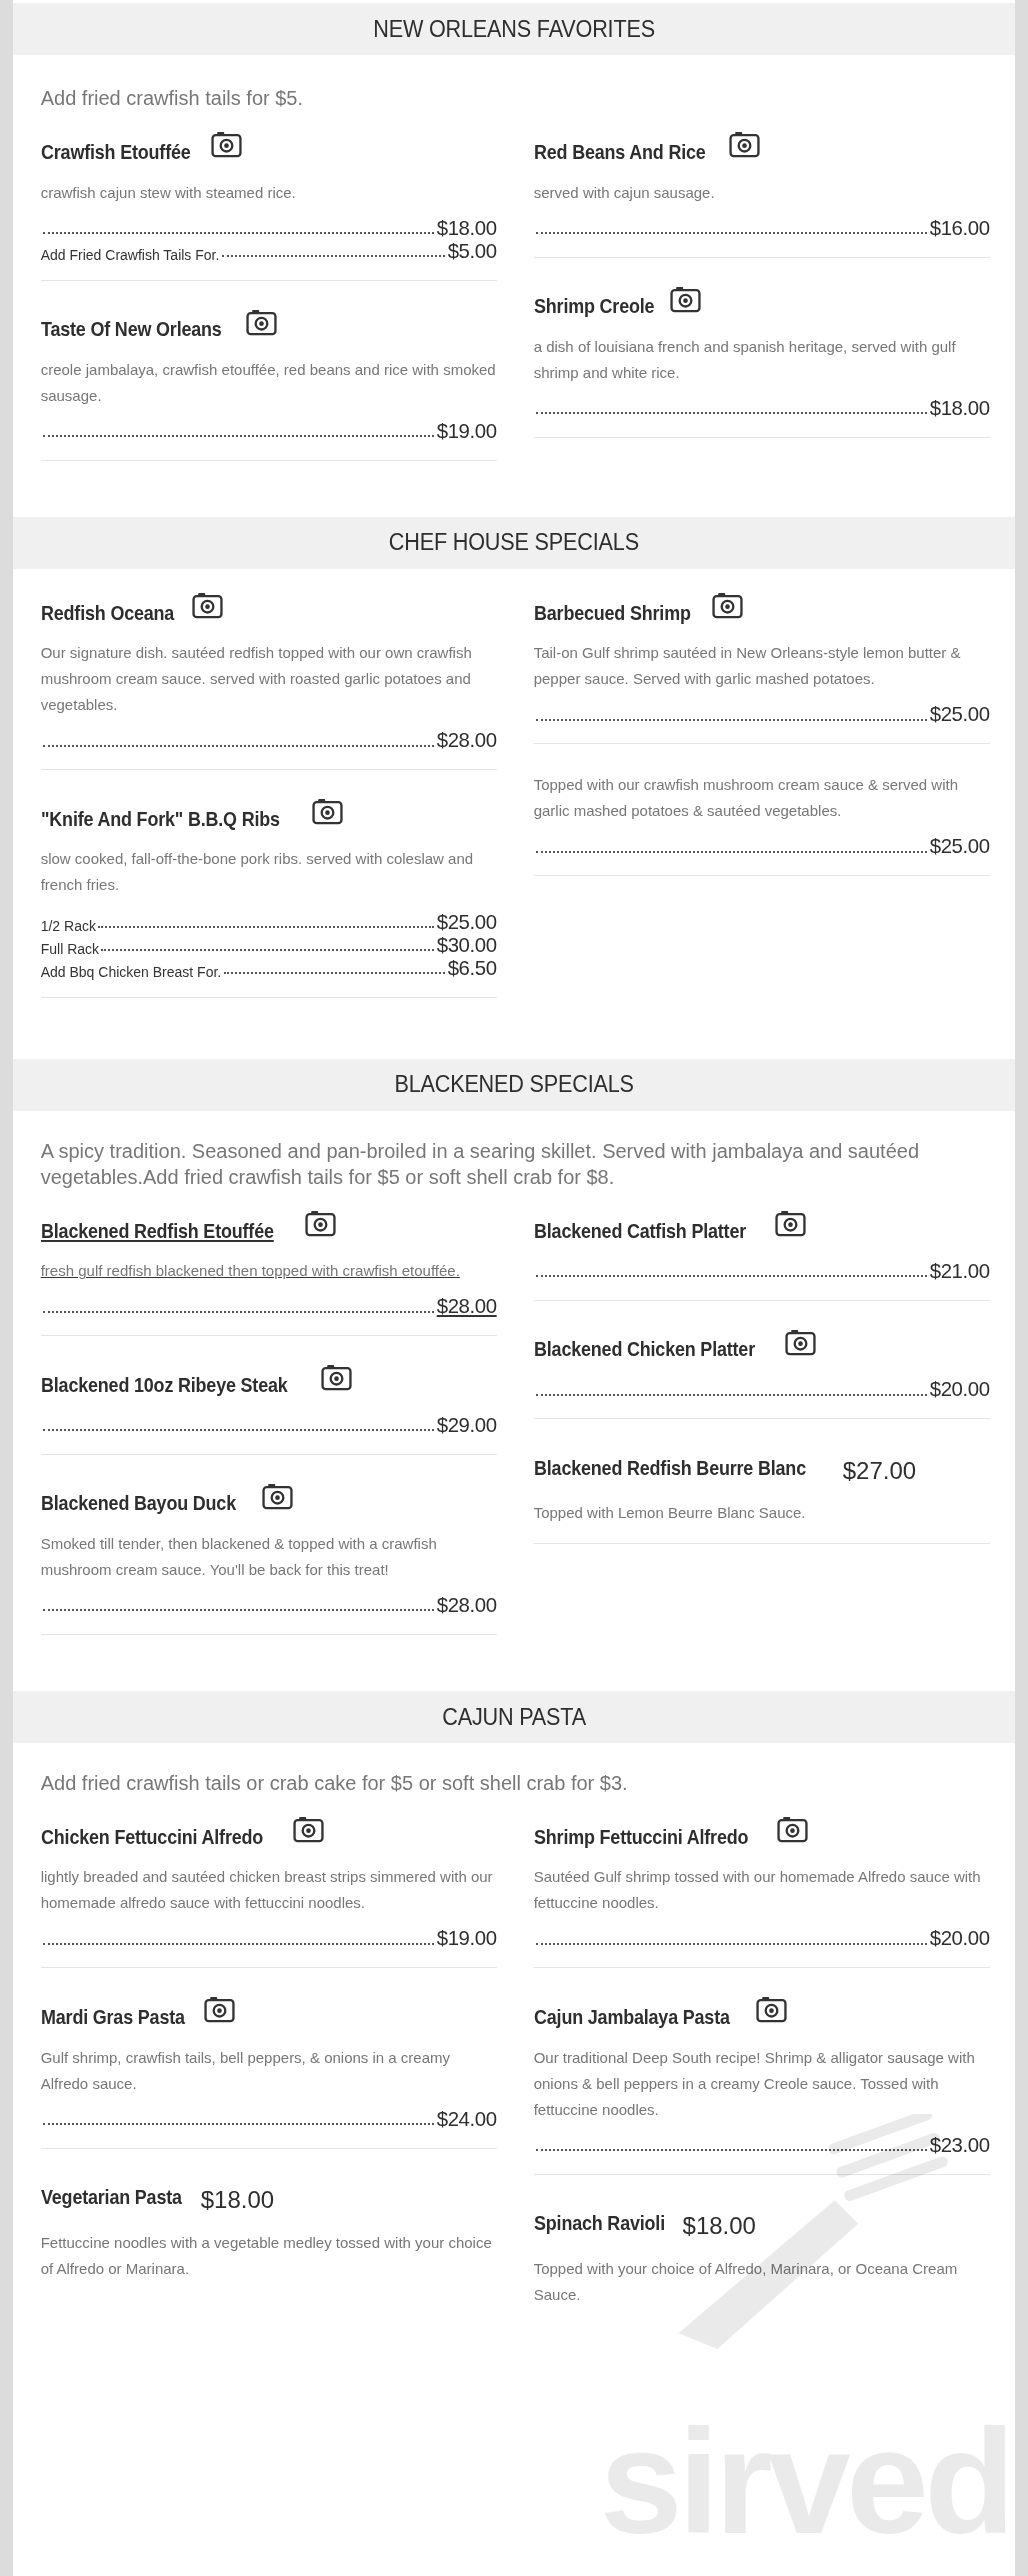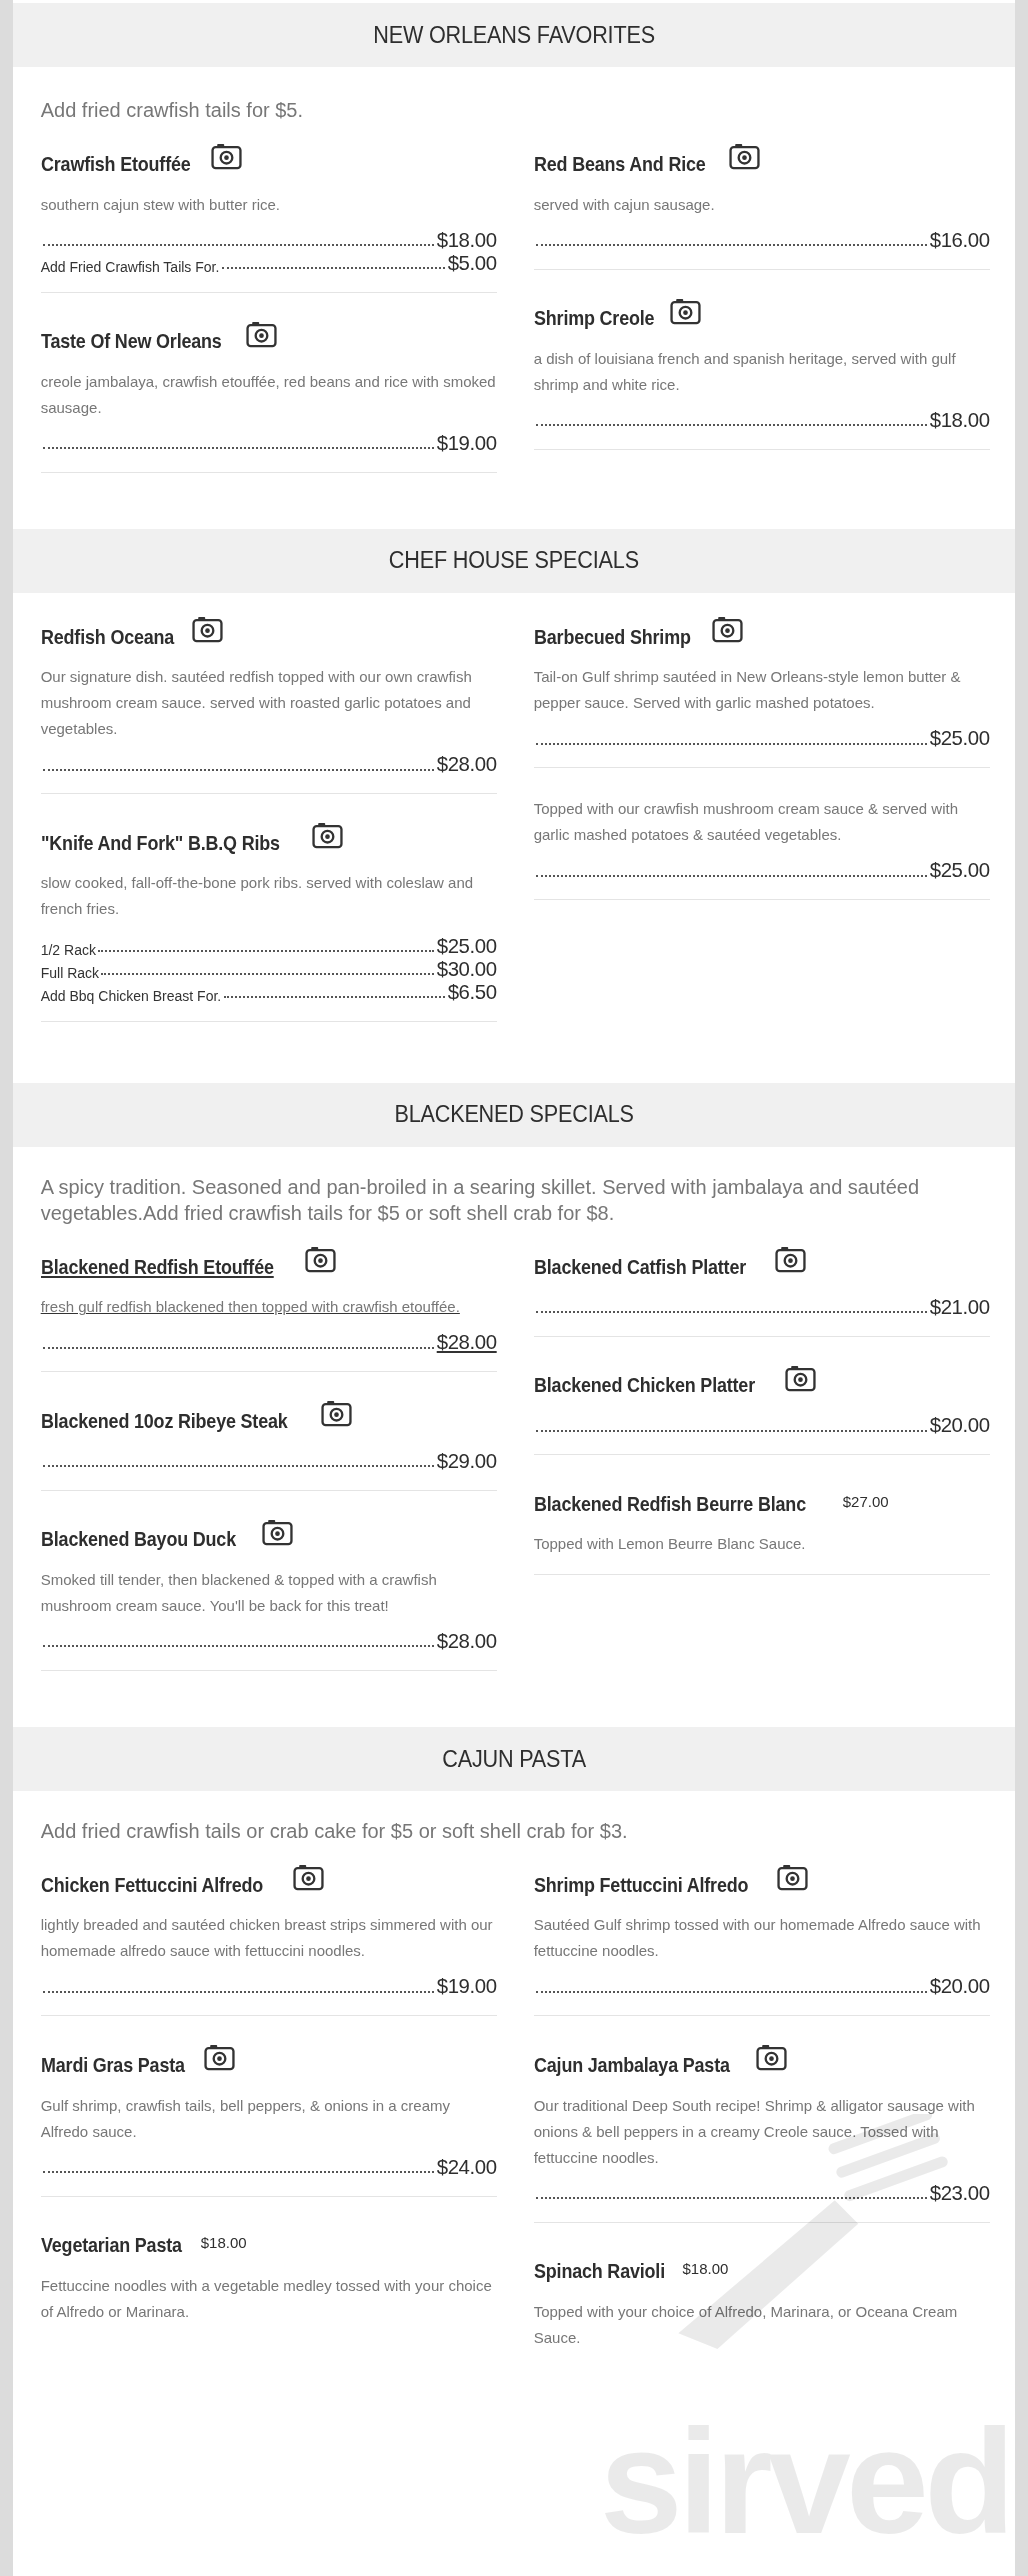--- a/index.html
+++ b/index.html
@@ -1,35 +1,35 @@
 <!DOCTYPE html>
 <html style="font-size:12.5px"><head>
 <meta charset="utf-8">
 <style>
   * { box-sizing: border-box; margin: 0; padding: 0; }
   html, body { width: 1028px; background: #dcdcdc; }
   body { font-family: "Liberation Sans", sans-serif; color: #333; position: relative; }
   .page { margin: 0 13.3px; width: 1002px; background: #fff; min-height: 2576px; position: relative; overflow: hidden; }
-  .section-header { background: #f0f0f0; height: 64px; display: flex; align-items: center; justify-content: center; margin-top: 3.1px; }
+  .section-header { background: #f0f0f0; height: 52px; display: flex; align-items: center; justify-content: center; margin-top: 3.1px; }
   .section-header h2 { font-size: 23.5px; font-weight: normal; color: #2e2e2e; letter-spacing: -0.2px; transform: scaleX(0.92); }
   .section-note { padding: 30px 27.4px 0 27.4px; font-size: 20px; color: #777; line-height: 26px; }
   .columns { display: flex; padding: 0 27.4px; gap: 37px; }
   .col { flex: 0 0 456px; }
   .item { border-bottom: 1.6px solid #e4e4e4; padding-bottom: 17px; margin-top: 28px; position: relative; }
   .item.noborder { border-bottom: none; }
   .item-head { display: flex; align-items: flex-start; }
   .item-name { font-size: 20.4px; font-weight: bold; color: #2e2e2e; transform-origin: left; transform: scaleX(0.88); white-space: nowrap; margin-top: 9.4px; letter-spacing: -0.2px;}
   .cam { width: 31px; height: 27px; flex: 0 0 31px; margin-top: 0; }
   .item-desc { font-size: 15px; color: #777; line-height: 26px; margin-top: 15.7px; }
   .price-line { display: flex; align-items: flex-end; margin-top: 11px; }
   .price-line .lbl { font-size: 14px; color: #333; white-space: nowrap; }
   .price-line .dots { flex: 1; border-bottom: 2.4px dotted #555; margin: 0 2.4px 5.5px 2.4px; height: 0.8px; }
   .price-line .amt { font-size: 20.4px; color: #2e2e2e; white-space: nowrap; letter-spacing: -0.4px; }
   .price-line.sub { margin-top: 0px; }
-  .inline-price { font-size: 15px; color: #2e2e2e; margin-top: 9.4px; white-space: nowrap;}
+  .inline-price { font-size: 24px; color: #2e2e2e; margin-top: 9.4px; white-space: nowrap;}
   .spacer-sec { height: 41px; }
   .watermark { position: absolute; right: 23.5px; bottom: 23.5px; width: 392px; height: 470px; pointer-events: none; opacity: 0.08; }
   .watermark .wm-text { position: absolute; bottom: -15.7px; left: 0; font-size: 149px; font-weight: bold; color: #000; letter-spacing: -4.7px; }
 </style>
 </head>
 <body>
 
 <div class="page">
 
   <div class="section-header" style="margin-top:3.1px;">
@@ -41,21 +41,21 @@
       <div class="item" style="margin-top:20.4px;">
         <div class="item-head">
           <span class="item-name">Crawfish Etouffée</span>
           <svg class="cam" viewBox="0 0 40 34">
               <rect x="8" y="1" width="9" height="5" rx="1" fill="#333"></rect>
               <rect x="2" y="5" width="36" height="27" rx="4" fill="none" stroke="#333" stroke-width="3"></rect>
               <circle cx="20" cy="18.5" r="7.5" fill="none" stroke="#333" stroke-width="3"></circle>
               <circle cx="20" cy="18.5" r="3" fill="#333"></circle>
             </svg>
         </div>
-        <div class="item-desc">southern cajun stew with butter rice.</div>
+        <div class="item-desc">crawfish cajun stew with steamed rice.</div>
         <div class="price-line">
             <span class="dots"></span>
             <span class="amt">$18.00</span>
           </div>
         <div class="price-line sub">
             <span class="lbl">Add Fried Crawfish Tails For.</span>
             <span class="dots"></span>
             <span class="amt">$5.00</span>
           </div>
       </div>

